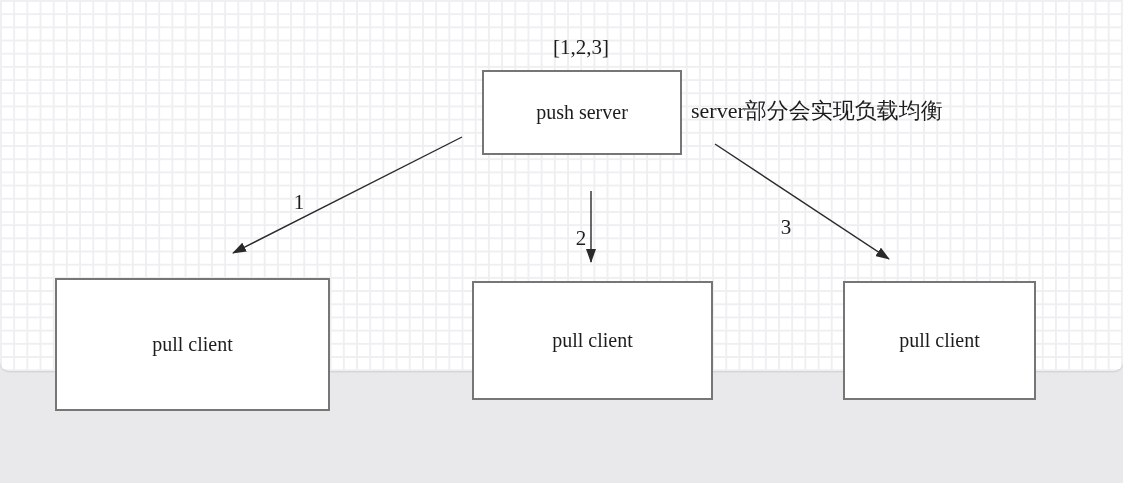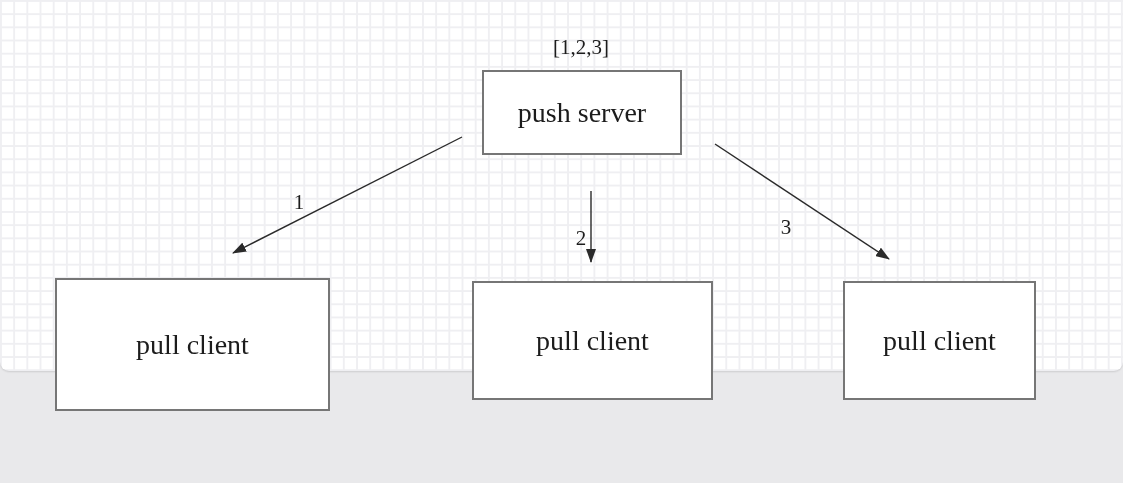--- a/index.html
+++ b/index.html
@@ -25,21 +25,21 @@
     box-shadow: 0 1px 2px rgba(0,0,0,0.12);
   }
   .node {
     position: absolute;
     box-sizing: border-box;
     border: 2px solid #767676;
     background: #ffffff;
     display: flex;
     align-items: center;
     justify-content: center;
-    font-size: 28px;
+    font-size: 20px;
     color: #1c1c1c;
     white-space: nowrap;
   }
   #push-server { left: 482px; top: 70px;  width: 200px; height: 85px; }
   #pull-client-1 { left: 55px;  top: 278px; width: 275px; height: 133px; }
   #pull-client-2 { left: 472px; top: 281px; width: 241px; height: 119px; }
   #pull-client-3 { left: 843px; top: 281px; width: 193px; height: 119px; }
 
   .free-label {
     position: absolute;
@@ -68,20 +68,21 @@
 <body>
 
 <div class="canvas">
 
   <div class="free-label centered" id="top-annotation">[1,2,3]</div>
 
   <div class="node" id="push-server">
     <span>push server</span>
   </div>
 
+  <div class="free-label" id="side-annotation">server部分会实现负载均衡</div>
 
   <svg class="arrows" width="1123" height="483">
     <defs>
       <marker id="arrowhead" viewBox="0 0 14 10" markerUnits="userSpaceOnUse" markerWidth="14" markerHeight="10" refX="13" refY="5" orient="auto">
         <path d="M0,0 L14,5 L0,10 z" fill="#2a2a2a"></path>
       </marker>
     </defs>
     <line x1="462" y1="137" x2="233" y2="253" marker-end="url(#arrowhead)"></line>
     <line x1="591" y1="191" x2="591" y2="262" marker-end="url(#arrowhead)"></line>
     <line x1="715" y1="144" x2="889" y2="259" marker-end="url(#arrowhead)"></line>

